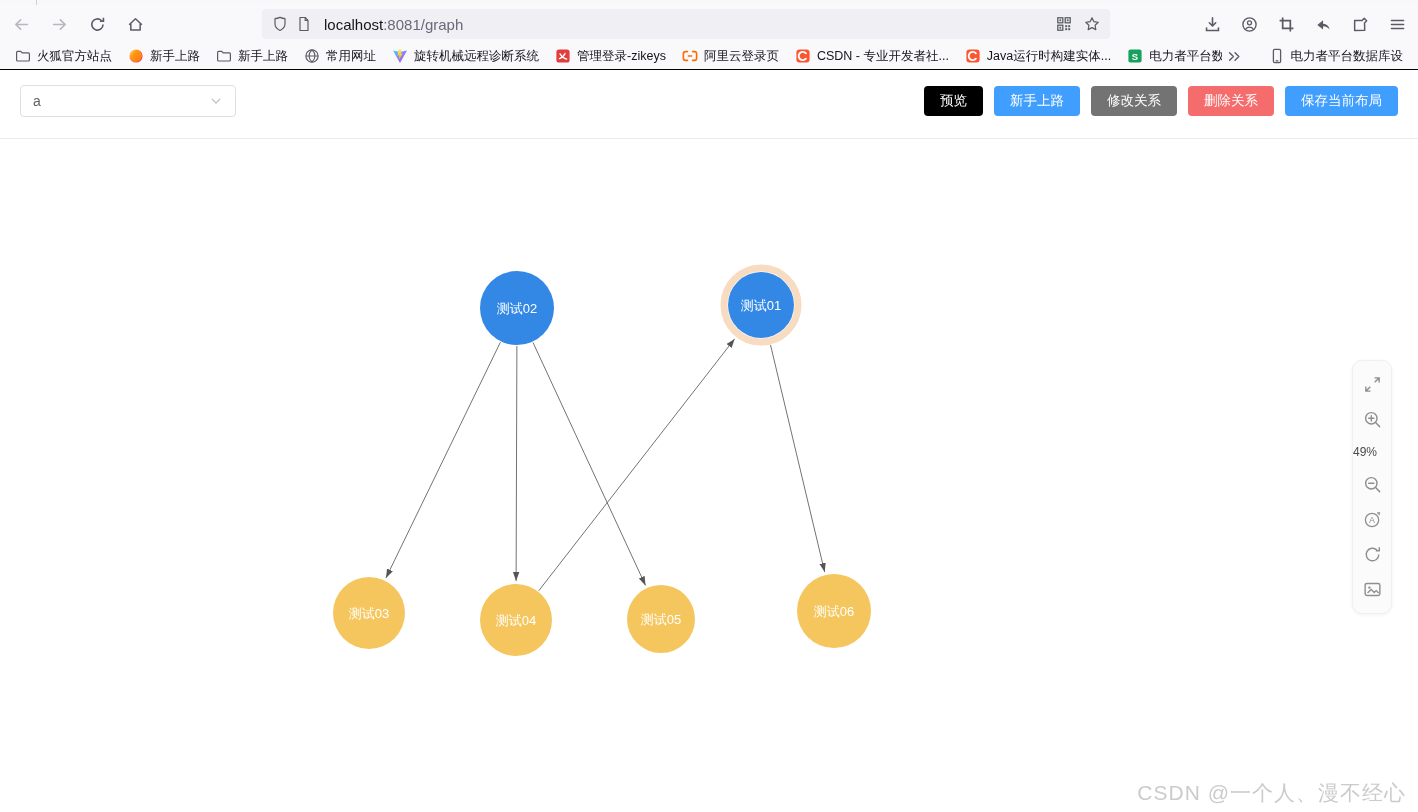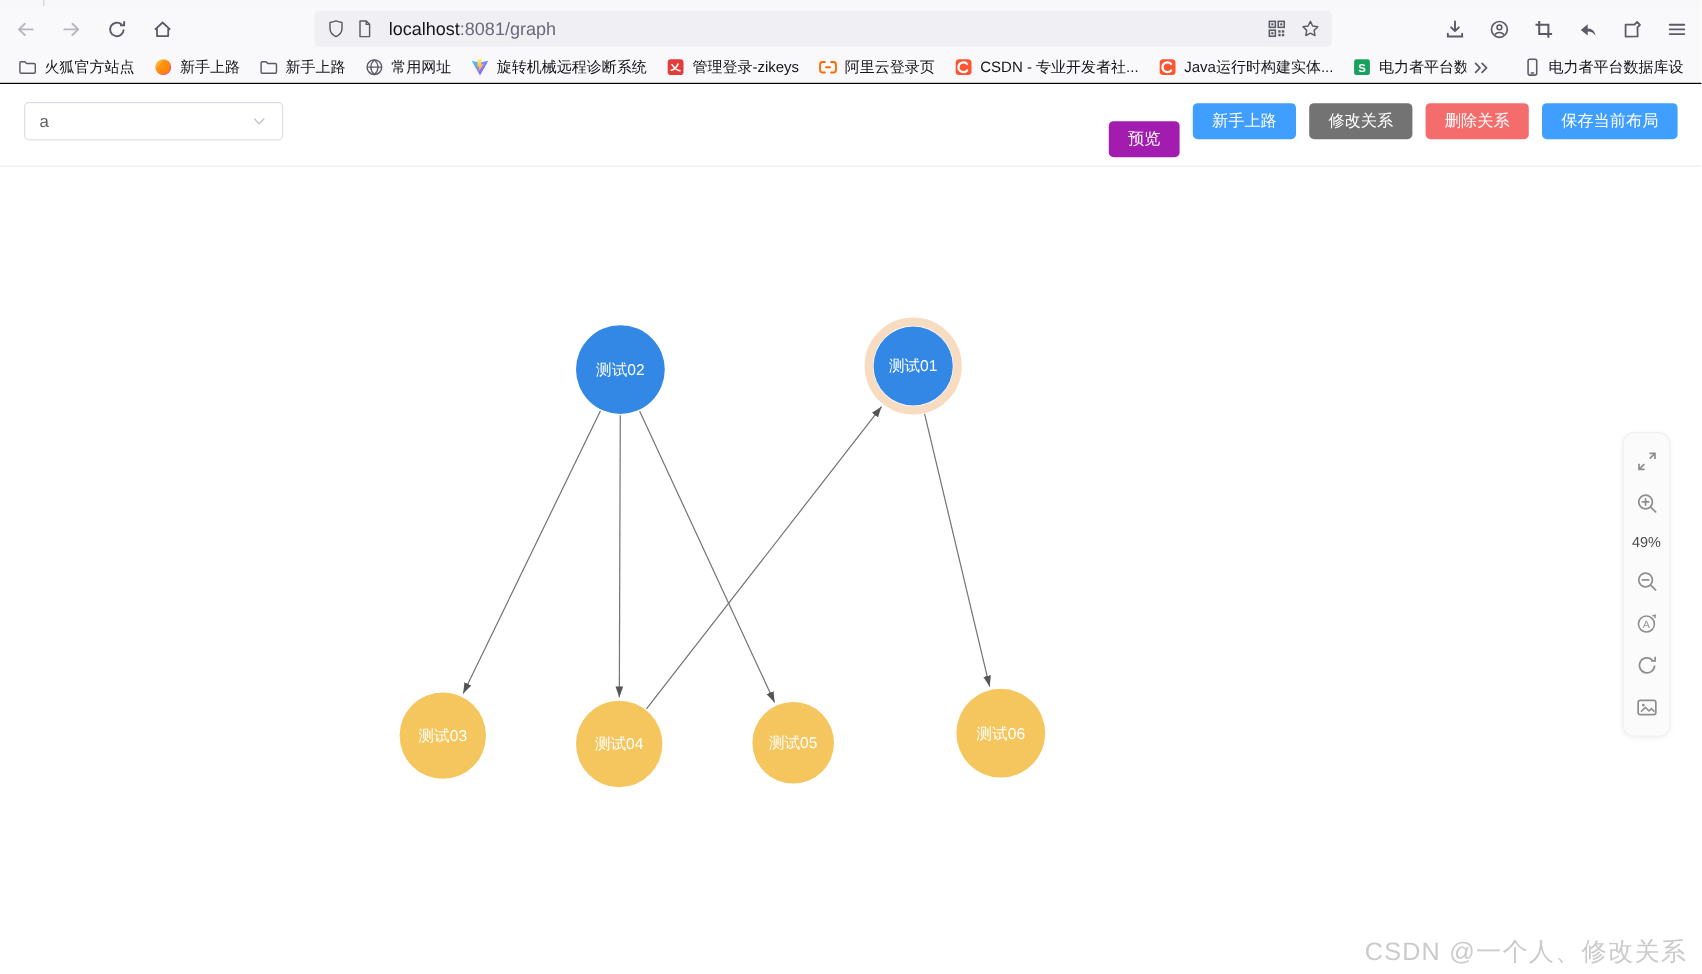--- a/index.html
+++ b/index.html
@@ -38,21 +38,21 @@
   .el-select .icn { color:#c0c4cc; display:flex; }
   .el-select .icn svg { width:14px; height:14px; }
   .btn-row { position:absolute; right:20px; top:16px; display:flex; gap:11px; }
   .btn { height:30px; padding:0 16px; border:none; border-radius:4px; color:#fff; font-size:13.5px; font-family:"Liberation Sans",sans-serif; display:flex; align-items:center; cursor:pointer; white-space:nowrap; }
 
   
   #graph-svg { position:absolute; left:0; top:0; width:1418px; height:812px; pointer-events:none; }
   #graph-svg g[data-interactable="true"] { pointer-events:auto; cursor:pointer; }
 
   
-  .zoom-panel { position:absolute; right:26px; top:360px; width:40px; background:#fbfbfb; border:1px solid #f0f0f0; border-radius:10px; box-shadow:0 1px 4px rgba(0,0,0,.05); display:flex; flex-direction:column; align-items:center; padding:14px 0; gap:16px; }
+  .zoom-panel { position:absolute; right:26px; top:360px; width:40px; background:#fbfbfb; border:1px solid #f0f0f0; border-radius:10px; box-shadow:0 1px 4px rgba(0,0,0,.05); display:flex; flex-direction:column; padding:14px 0; gap:16px; }
   .zp-item { color:#8f8f8f; display:flex; align-items:center; justify-content:center; cursor:pointer; }
   .zp-item svg { width:19px; height:19px; }
   .zp-text { font-size:12px; color:#4a4a4a; cursor:default; }
 
   
   .watermark { position:absolute; right:12px; bottom:5px; font-size:21px; color:#cbcbcb; letter-spacing:1px; text-shadow:1px 1px 1px rgba(255,255,255,.9); }
 </style>
 </head>
 <body>
 
@@ -312,21 +312,21 @@
 <div class="app-toolbar" data-interactable="false">
   <div class="el-select" data-interactable="true">
     <span data-interactable="false">a</span>
     <span class="icn" id="select-caret" data-interactable="false">
         <svg viewBox="0 0 16 16">
           <path d="M3.6 6l4.4 4.4L12.4 6" fill="none" stroke="currentColor" stroke-width="1.4" stroke-linecap="round"></path>
         </svg>
       </span>
   </div>
   <div class="btn-row" id="btn-row" data-interactable="false">
-      <button class="btn" data-interactable="true" style="background: #a21caf; margin-top: 15px;">预览</button>
+      <button class="btn" data-interactable="true" style="background: #000000;">预览</button>
       <button class="btn" data-interactable="true" style="background: rgb(64, 158, 255);">新手上路</button>
       <button class="btn" data-interactable="true" style="background: #737373;">修改关系</button>
       <button class="btn" data-interactable="true" style="background: rgb(245, 108, 108);">删除关系</button>
       <button class="btn" data-interactable="true" style="background: rgb(64, 158, 255);">保存当前布局</button>
     </div>
 </div>
 
 <svg id="graph-svg" xmlns="http://www.w3.org/2000/svg" data-interactable="false">
     <defs>
       <marker id="arw" viewBox="0 0 10 8" refX="9" refY="4" markerWidth="10" markerHeight="8" orient="auto" markerUnits="userSpaceOnUse">
@@ -402,13 +402,13 @@
     </div>
     <div class="zp-item" data-interactable="true">
       <svg viewBox="0 0 16 16">
         <rect x="1.8" y="3" width="12.4" height="10" rx="1.5" fill="none" stroke="currentColor" stroke-width="1.2"></rect>
         <circle cx="5.4" cy="6.4" r="1" fill="currentColor"></circle>
         <path d="M3.8 11l3.1-3 2.5 2.5 1.7-1.6 2.1 2.1" fill="none" stroke="currentColor" stroke-width="1.1"></path>
       </svg>
     </div>
   </div>
 
-<div class="watermark" data-interactable="false">CSDN @一个人、修改关系</div>
+<div class="watermark" data-interactable="false">CSDN @一个人、漫不经心</div>
 
 </body></html>

